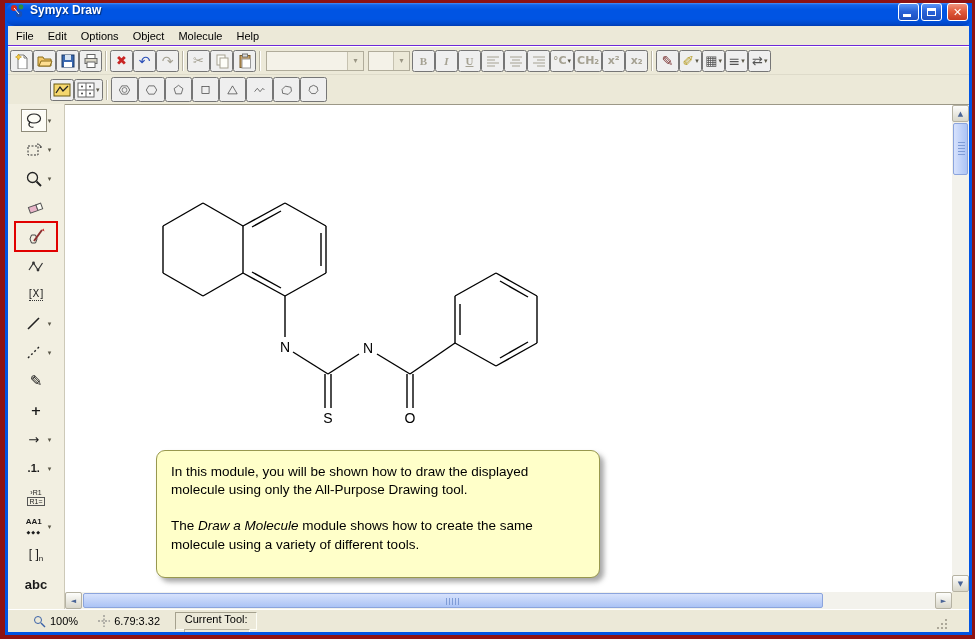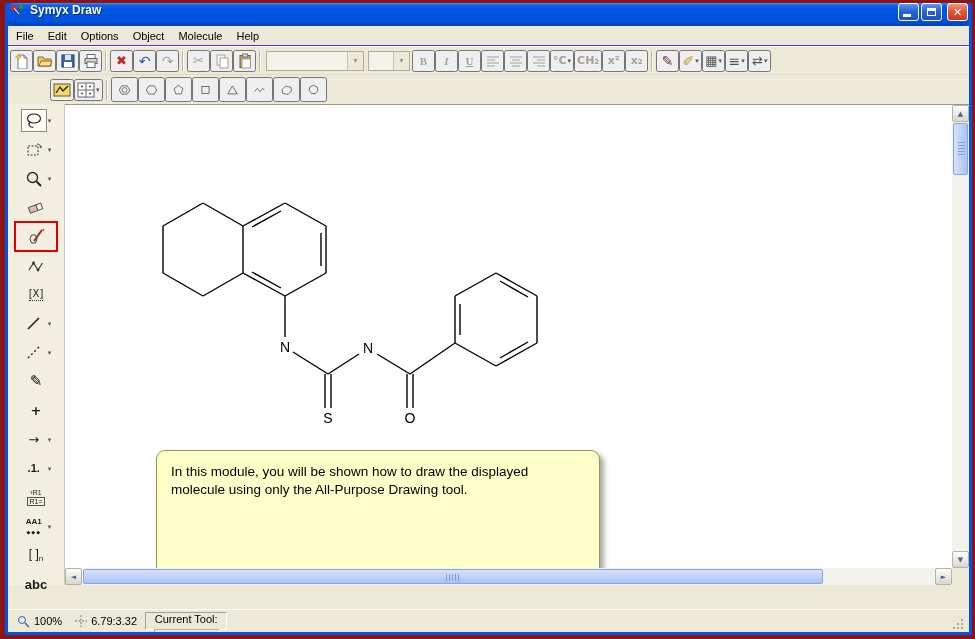--- a/index.html
+++ b/index.html
@@ -79,21 +79,21 @@
             background:linear-gradient(90deg,#d7e2fc,#abc3f5); }
   .hthumb { position:absolute; top:1px; height:15px; left:18px; width:740px; border:1px solid #8ba4dd; border-radius:2px;
             background:linear-gradient(180deg,#d7e2fc,#abc3f5); }
   .hthumb::after { content:""; position:absolute; left:50%; top:4px; width:13px; height:7px; margin-left:-7px;
             background:repeating-linear-gradient(90deg,#7f9cd6 0 1px,transparent 1px 3px); }
   .vthumb::after { content:""; position:absolute; top:50%; left:4px; height:13px; width:7px; margin-top:-7px;
             background:repeating-linear-gradient(180deg,#7f9cd6 0 1px,transparent 1px 3px); }
 
   
   .status { height:23px; flex:0 0 23px; background:#ece9d8; border-top:1px solid #fff;
-            display:flex; align-items:center; font-size:11px; padding:1px 4px; gap:3px;margin-top:24px; }
+            display:flex; align-items:center; font-size:11px; padding:1px 20px; gap:10px; }
   .sb-sec { display:flex; align-items:center; gap:4px; height:18px; padding:0 6px;
             border:1px solid; border-color:#a5a18e #fdfdf6 #fdfdf6 #a5a18e;flex-direction:column; }
   .sb-plain { display:flex; align-items:center; gap:4px; height:18px; padding:0 5px; }
   .sb-fill { flex:1; }
   .grip { width:15px; height:15px; align-self:flex-end; }
 </style>
 </head>
 <body>
 
 <div class="outer">
@@ -509,20 +509,21 @@
             <line x1="435" y1="176" x2="463" y2="192" stroke="#000" stroke-width="1.4"></line>
             <line x1="463" y1="237" x2="435" y2="253" stroke="#000" stroke-width="1.4"></line>
             <text x="220" y="242" text-anchor="middle" dominant-baseline="central" font-size="14" font-family="&quot;Liberation Sans&quot;, sans-serif">N</text>
             <text x="263" y="313" text-anchor="middle" dominant-baseline="central" font-size="14" font-family="&quot;Liberation Sans&quot;, sans-serif">S</text>
             <text x="303" y="243" text-anchor="middle" dominant-baseline="central" font-size="14" font-family="&quot;Liberation Sans&quot;, sans-serif">N</text>
             <text x="345" y="313" text-anchor="middle" dominant-baseline="central" font-size="14" font-family="&quot;Liberation Sans&quot;, sans-serif">O</text>
           </svg>
 
         <div class="note">
           <p>In this module, you will be shown how to draw the displayed molecule using only the All-Purpose Drawing tool.</p>
+          <p><span>The </span><span class="it">Draw a Molecule</span><span> module shows how to create the same molecule using a variety of different tools.</span></p>
         </div>
 
         <div class="vscroll">
           <button class="sbtn up glyph">▲</button>
           <div class="vthumb"></div>
           <button class="sbtn down glyph">▼</button>
         </div>
         <div class="hscroll">
           <button class="sbtn left glyph">◄</button>
           <div class="hthumb"></div>

